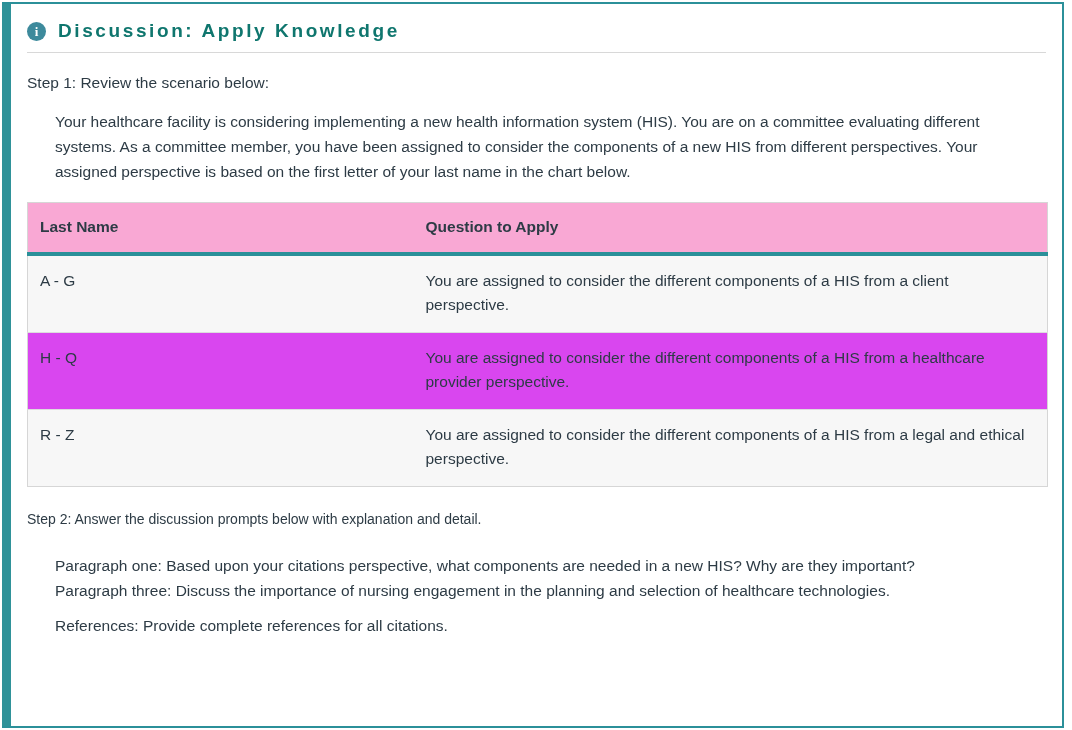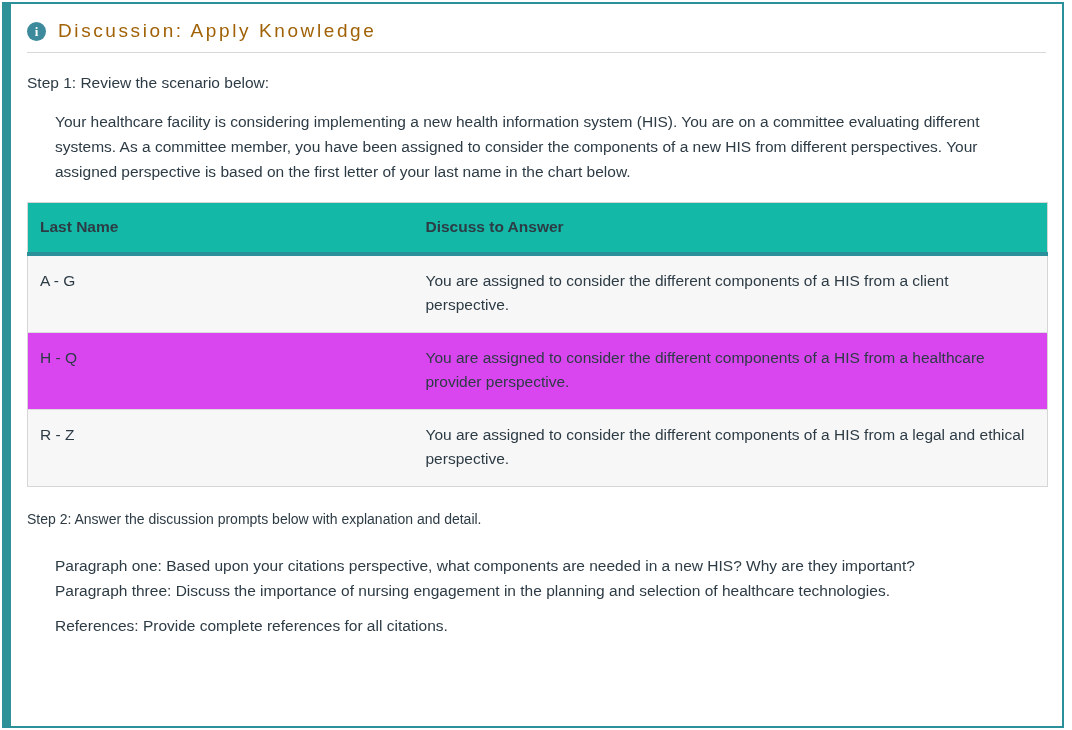--- a/index.html
+++ b/index.html
@@ -69,22 +69,22 @@
     font-size: 13px;
     font-weight: bold;
     font-family: "Liberation Serif", serif;
     display: flex;
     align-items: center;
     justify-content: center;
     line-height: 1;
   }
   .card-title {
     font-size: 19px;
-    font-weight: 400;
-    color: #a16207;
+    font-weight: 700;
+    color: #0f766e;
     letter-spacing: 2.6px;
     white-space: nowrap;
   }
 
   
   .card-body {
     padding-top: 18px;
     font-size: 15.5px;
     line-height: 1.55;
   }
@@ -110,21 +110,21 @@
     border-collapse: collapse;
     border: 1px solid #d6d6d6;
     table-layout: fixed;
     font-size: 15.5px;
   }
   table.chart col.c1 { width: 386px; }
   table.chart thead th {
     text-align: left;
     font-weight: bold;
     padding: 12px 12px 13px 12px;
-    background: #14b8a6;
+    background: #f9a8d4;
     border-bottom: 4px solid #2b9099;
     font-size: 15.5px;
   }
   table.chart tbody td {
     padding: 13px 12px 15px 12px;
     vertical-align: top;
     border-bottom: 1px solid #dddddd;
     line-height: 1.55;
   }
   table.chart tbody tr:last-child td { border-bottom: none; }
@@ -170,21 +170,21 @@
 
         <div class="chart-wrap">
           <table class="chart">
             <colgroup>
                 <col class="c1">
                 <col class="c2">
               </colgroup>
             <thead>
               <tr>
                 <th>Last Name</th>
-                <th class="q-col">Discuss to Answer</th>
+                <th class="q-col">Question to Apply</th>
               </tr>
             </thead>
             <tbody>
               <tr class="odd">
                 <td>A - G</td>
                 <td class="q-col">You are assigned to consider the different components of a HIS from a client perspective.</td>
               </tr>
               <tr class="even">
                 <td>H - Q</td>
                 <td class="q-col">You are assigned to consider the different components of a HIS from a healthcare provider perspective.</td>

